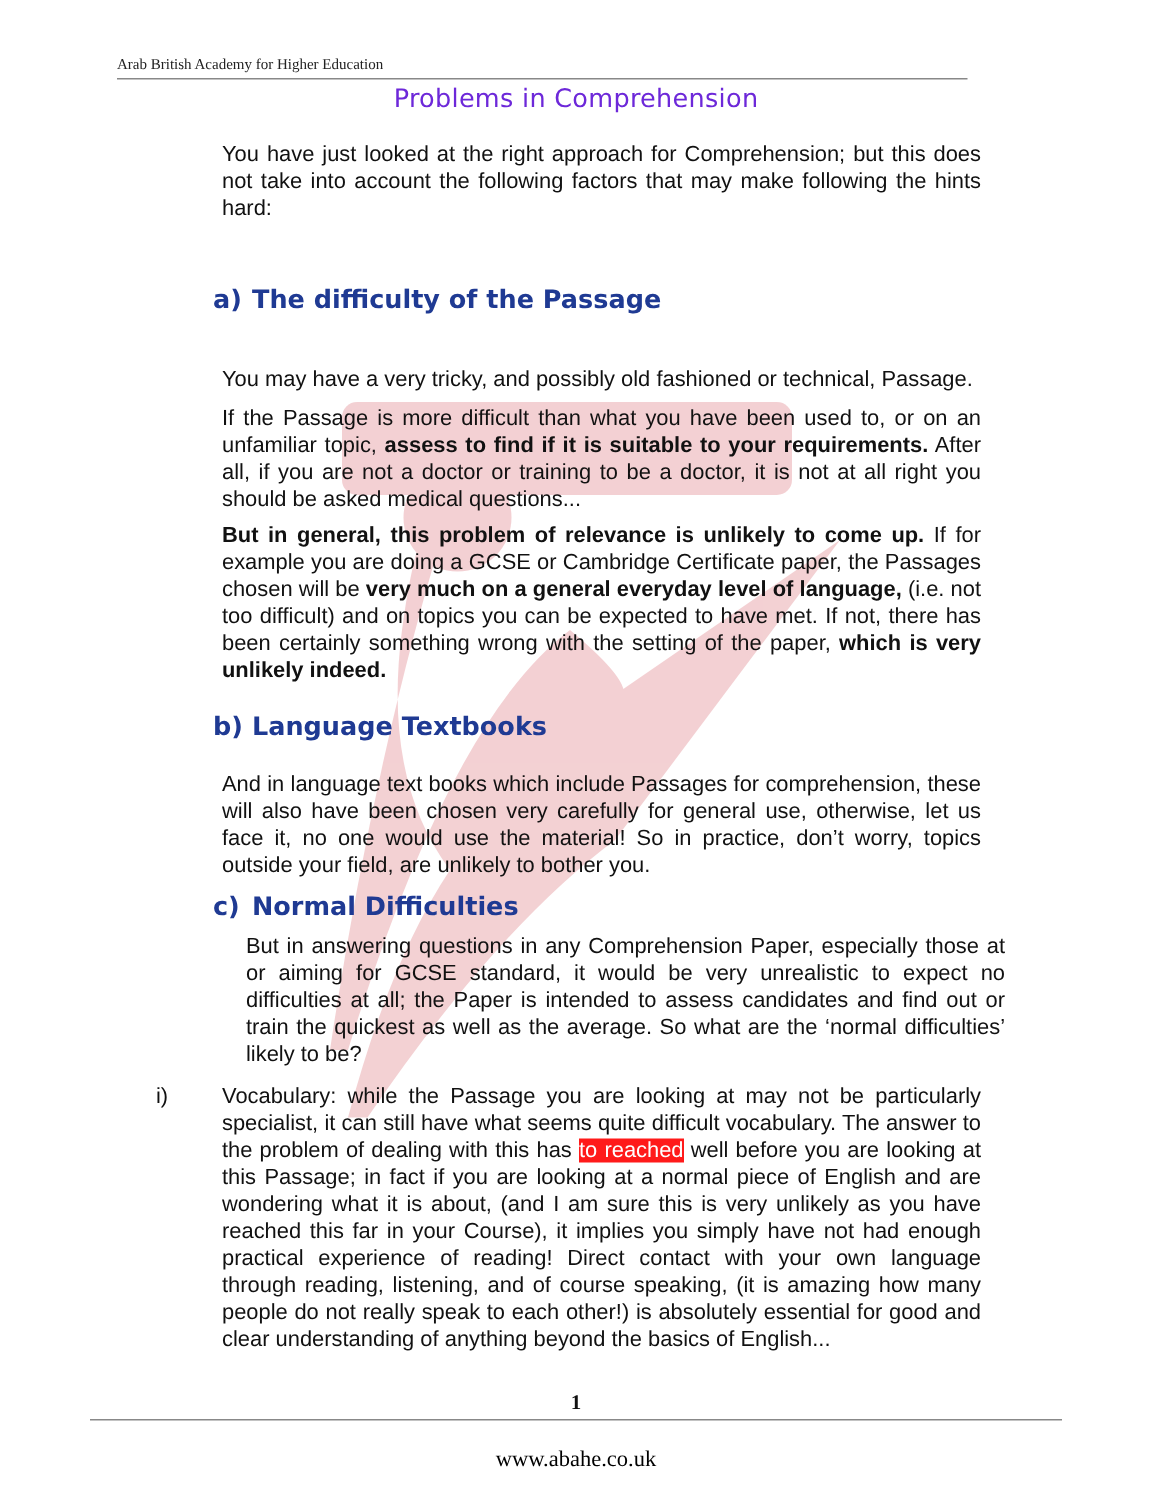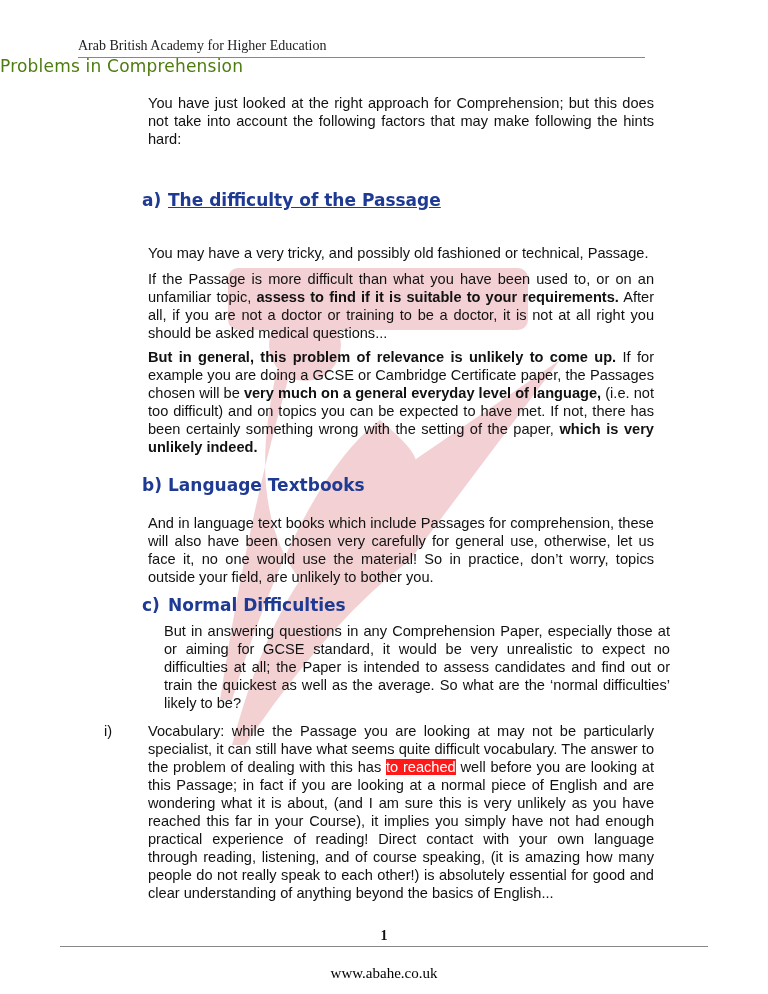--- a/index.html
+++ b/index.html
@@ -1,29 +1,29 @@
 <!DOCTYPE html>
 <html><head>
   <meta charset="utf-8">
   <style>
     html, body { margin: 0; padding: 0; background: #ffffff; }
     body { width: 768px; height: 994px; position: relative; overflow: hidden; }
     .page { position: absolute; left: 0; top: 0; width: 768px; height: 994px; background: #fff; }
 
     .header {
       position: absolute; left: 78px; top: 38px; width: 567px;
-      font-family: "Liberation Serif", serif; font-size: 14px; color: #222;
+      font-family: "Liberation Serif", serif; font-size: 10px; color: #222;
       padding-bottom: 3px; border-bottom: 1.5px solid #888;
     }
 
     .watermark { position: absolute; left: 0; top: 0; width: 768px; height: 994px; pointer-events: none; }
 
     .title {
-      position: absolute; left: 0; width: 768px; top: 56px; text-align: left;
-      font-family: "DejaVu Sans", sans-serif; font-size: 17px; color: #4d7c0f;
+      position: absolute; left: 0; width: 768px; top: 56px; text-align: center;
+      font-family: "DejaVu Sans", sans-serif; font-size: 17px; color: #6d28d9;
       letter-spacing: 0.2px;
     }
 
     .content {
       position: absolute; left: 148px; top: 0; width: 506px;
       font-family: "Liberation Sans", sans-serif; font-size: 14.6px; line-height: 18px; color: #111;
     }
     .para { position: absolute; left: 0; width: 506px; text-align: justify; margin: 0; }
     .para b { font-weight: bold; }
     .sec-head {
@@ -58,21 +58,21 @@
       <circle cx="305" cy="345" r="36"></circle>
     </g>
   </svg>
 
   <div class="title">Problems in Comprehension</div>
 
   <div class="content">
 
     <p class="para" style="top:94px;">You have just looked at the right approach for Comprehension; but this does not take into account the following factors that may make following the hints hard:</p>
 
-    <h2 class="sec-head" style="top:191px;text-decoration:underline;">
+    <h2 class="sec-head" style="top:191px;">
       <span class="lbl">a)</span><span>The difficulty of the Passage</span>
     </h2>
     <p class="para" style="top:244px;">You may have a very tricky, and possibly old fashioned or technical, Passage.</p>
     <p class="para" style="top:270px;"><span>If the Passage is more difficult than what you have been used to, or on an unfamiliar topic, </span><b>assess to find if it is suitable to your requirements.</b><span> After all, if you are not a doctor or training to be a doctor, it is not at all right you should be asked medical questions...</span></p>
     <p class="para" style="top:348px;"><b>But in general, this problem of relevance is unlikely to come up.</b><span> If for example you are doing a GCSE or Cambridge Certificate paper, the Passages chosen will be </span><b>very much on a general everyday level of language,</b><span> (i.e. not too difficult) and on topics you can be expected to have met. If not, there has been certainly something wrong with the setting of the paper, </span><b>which is very unlikely indeed.</b></p>
 
     <h2 class="sec-head" style="top:476px;">
       <span class="lbl">b)</span><span>Language Textbooks</span>
     </h2>
     <p class="para" style="top:514px;">And in language text books which include Passages for comprehension, these will also have been chosen very carefully for general use, otherwise, let us face it, no one would use the material! So in practice, don’t worry, topics outside your field, are unlikely to bother you.</p>

